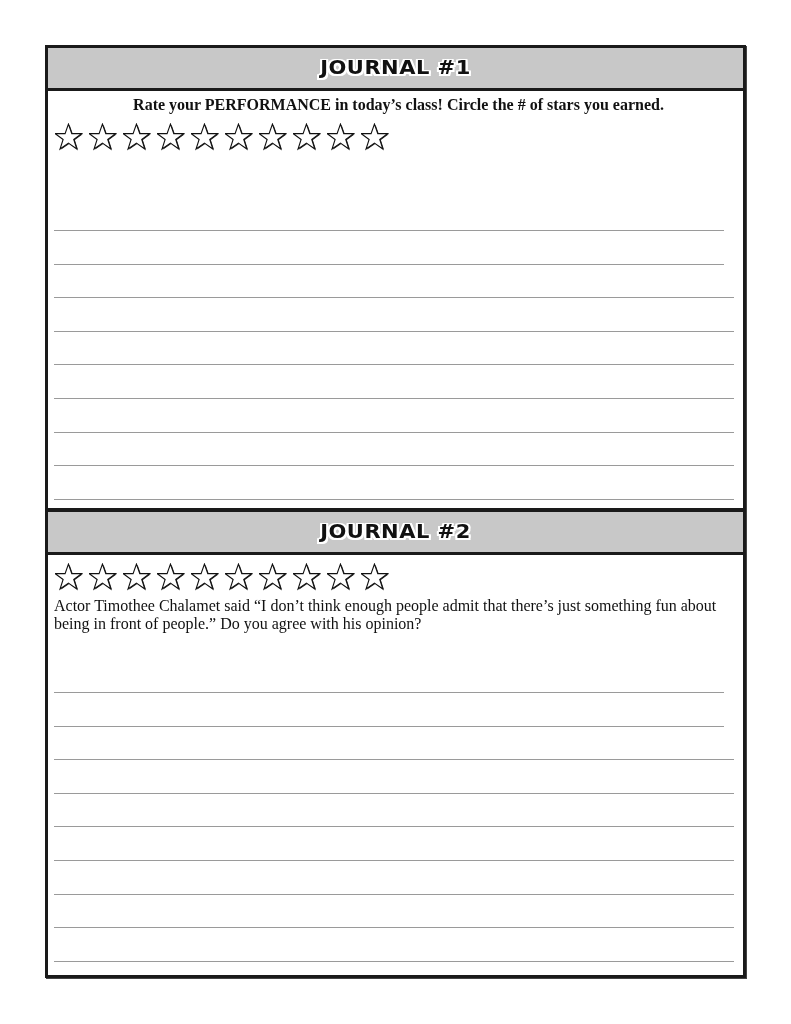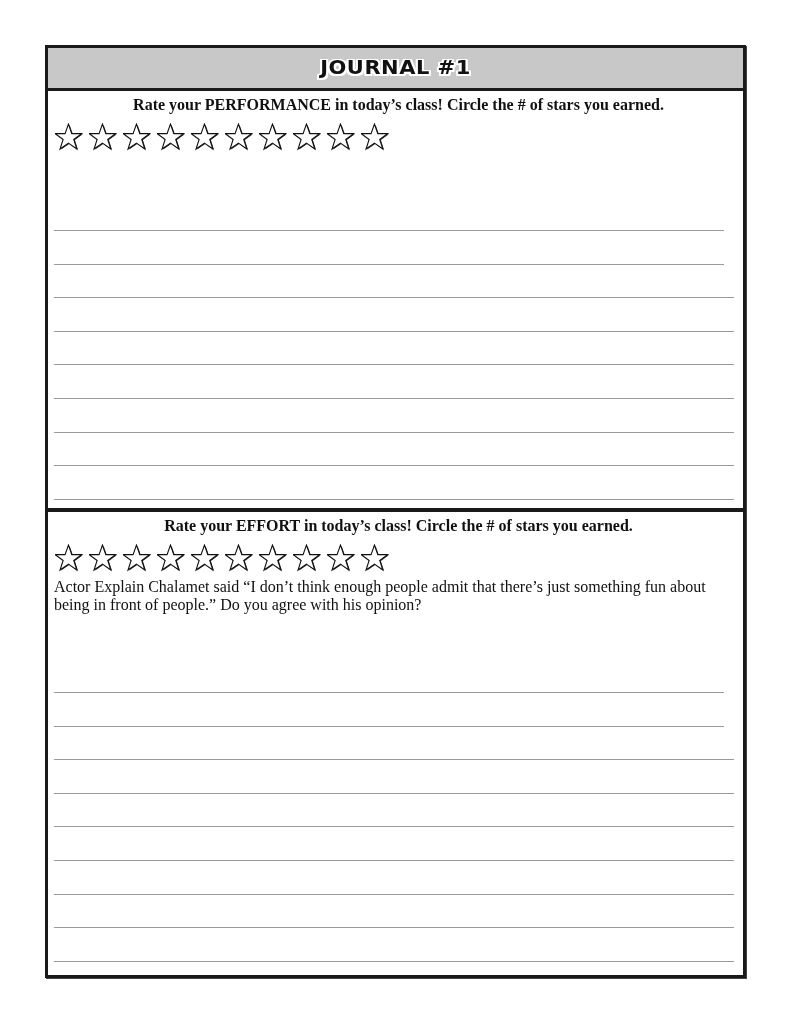--- a/index.html
+++ b/index.html
@@ -105,21 +105,23 @@
         <div class="wline" style="top: 417px; width: 680px;">
           <input style="">
         </div>
         <div class="wline" style="top: 451px; width: 680px;">
           <input style="">
         </div>
       </div>
   </section>
 
   <section class="journal j2">
-    <div class="rate">Rate your EFFORT in today’s class! Circle the # of stars you earned.</div>
+    <div class="jheader">
+      <span class="jtitle">JOURNAL #2</span>
+    </div>
     <div class="stars">
         <span class="star"><svg viewBox="0 0 100 100">
             <polygon points="52,6 64,40 99,40 71,61 82,95 52,74 22,95 33,61 5,40 40,40" fill="#222"></polygon>
             <polygon points="48,4 60,38 95,38 67,59 78,93 48,72 18,93 29,59 1,38 36,38" fill="#fff" stroke="#111" stroke-width="4" stroke-linejoin="miter"></polygon>
           </svg></span>
         <span class="star"><svg viewBox="0 0 100 100">
             <polygon points="52,6 64,40 99,40 71,61 82,95 52,74 22,95 33,61 5,40 40,40" fill="#222"></polygon>
             <polygon points="48,4 60,38 95,38 67,59 78,93 48,72 18,93 29,59 1,38 36,38" fill="#fff" stroke="#111" stroke-width="4" stroke-linejoin="miter"></polygon>
           </svg></span>
         <span class="star"><svg viewBox="0 0 100 100">
@@ -148,21 +150,21 @@
           </svg></span>
         <span class="star"><svg viewBox="0 0 100 100">
             <polygon points="52,6 64,40 99,40 71,61 82,95 52,74 22,95 33,61 5,40 40,40" fill="#222"></polygon>
             <polygon points="48,4 60,38 95,38 67,59 78,93 48,72 18,93 29,59 1,38 36,38" fill="#fff" stroke="#111" stroke-width="4" stroke-linejoin="miter"></polygon>
           </svg></span>
         <span class="star"><svg viewBox="0 0 100 100">
             <polygon points="52,6 64,40 99,40 71,61 82,95 52,74 22,95 33,61 5,40 40,40" fill="#222"></polygon>
             <polygon points="48,4 60,38 95,38 67,59 78,93 48,72 18,93 29,59 1,38 36,38" fill="#fff" stroke="#111" stroke-width="4" stroke-linejoin="miter"></polygon>
           </svg></span>
       </div>
-    <div class="prompt">Actor Explain Chalamet said “I don’t think enough people admit that there’s just something fun about being in front of people.” Do you agree with his opinion?</div>
+    <div class="prompt">Actor Timothee Chalamet said “I don’t think enough people admit that there’s just something fun about being in front of people.” Do you agree with his opinion?</div>
     <div class="lines" style="top:0;">
         <div class="wline" style="top: 180px; width: 670px;">
           <input style="">
         </div>
         <div class="wline" style="top: 214px; width: 670px;">
           <input style="">
         </div>
         <div class="wline" style="top: 247px; width: 680px;">
           <input style="">
         </div>

